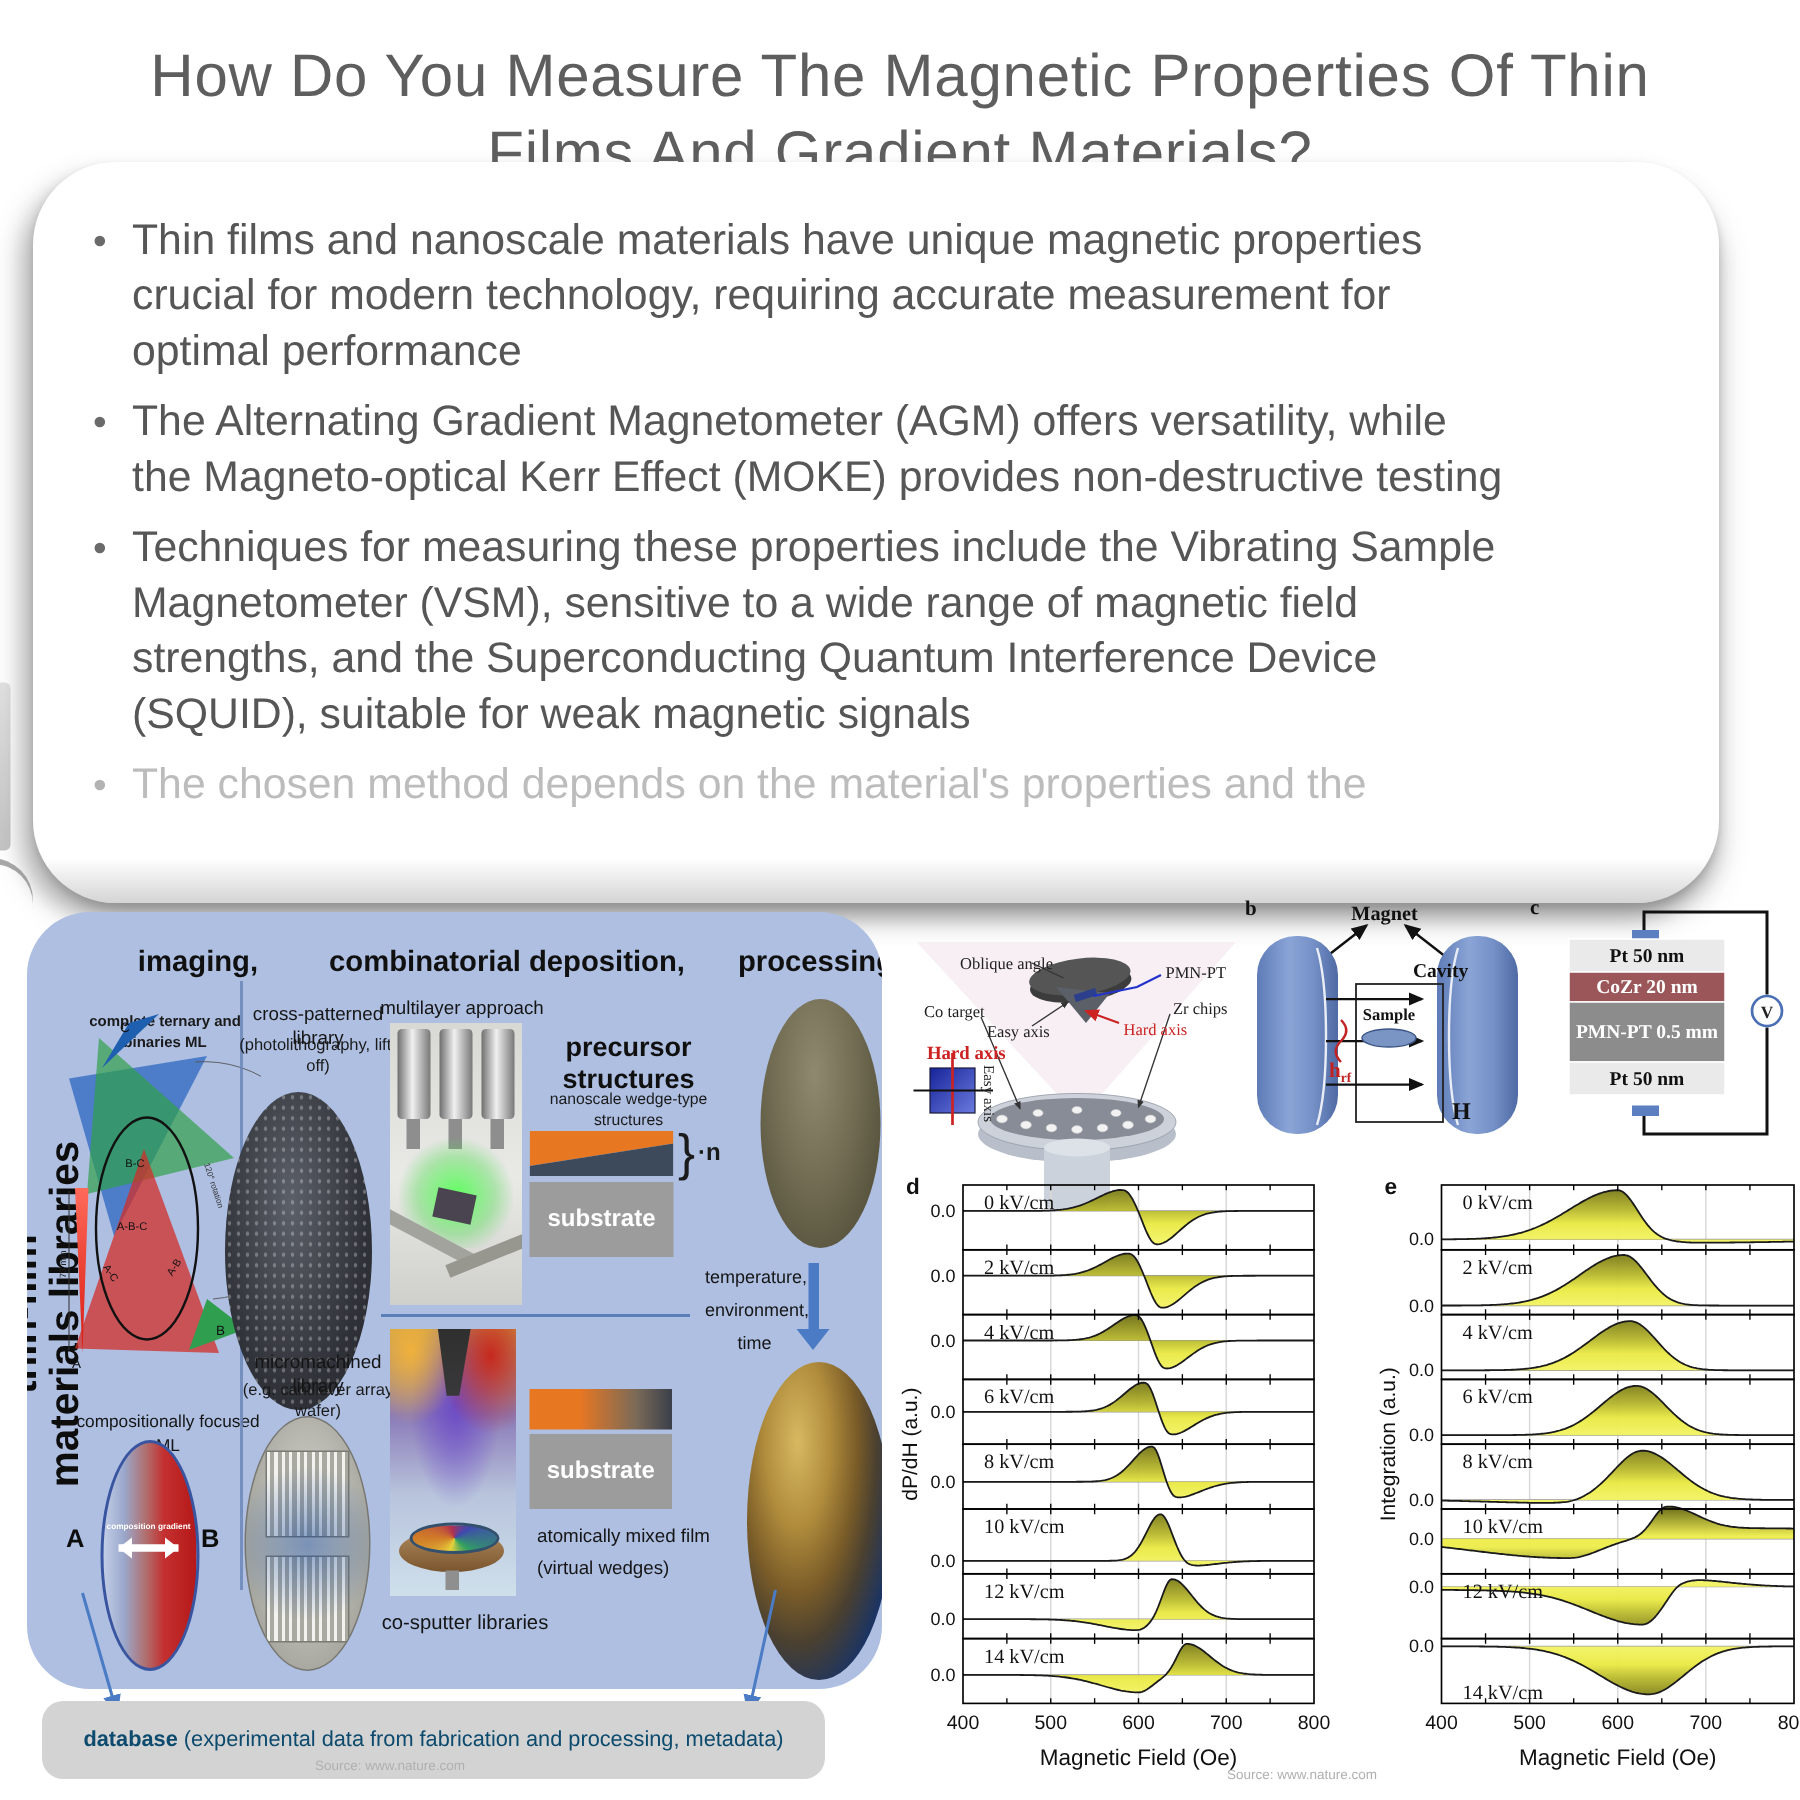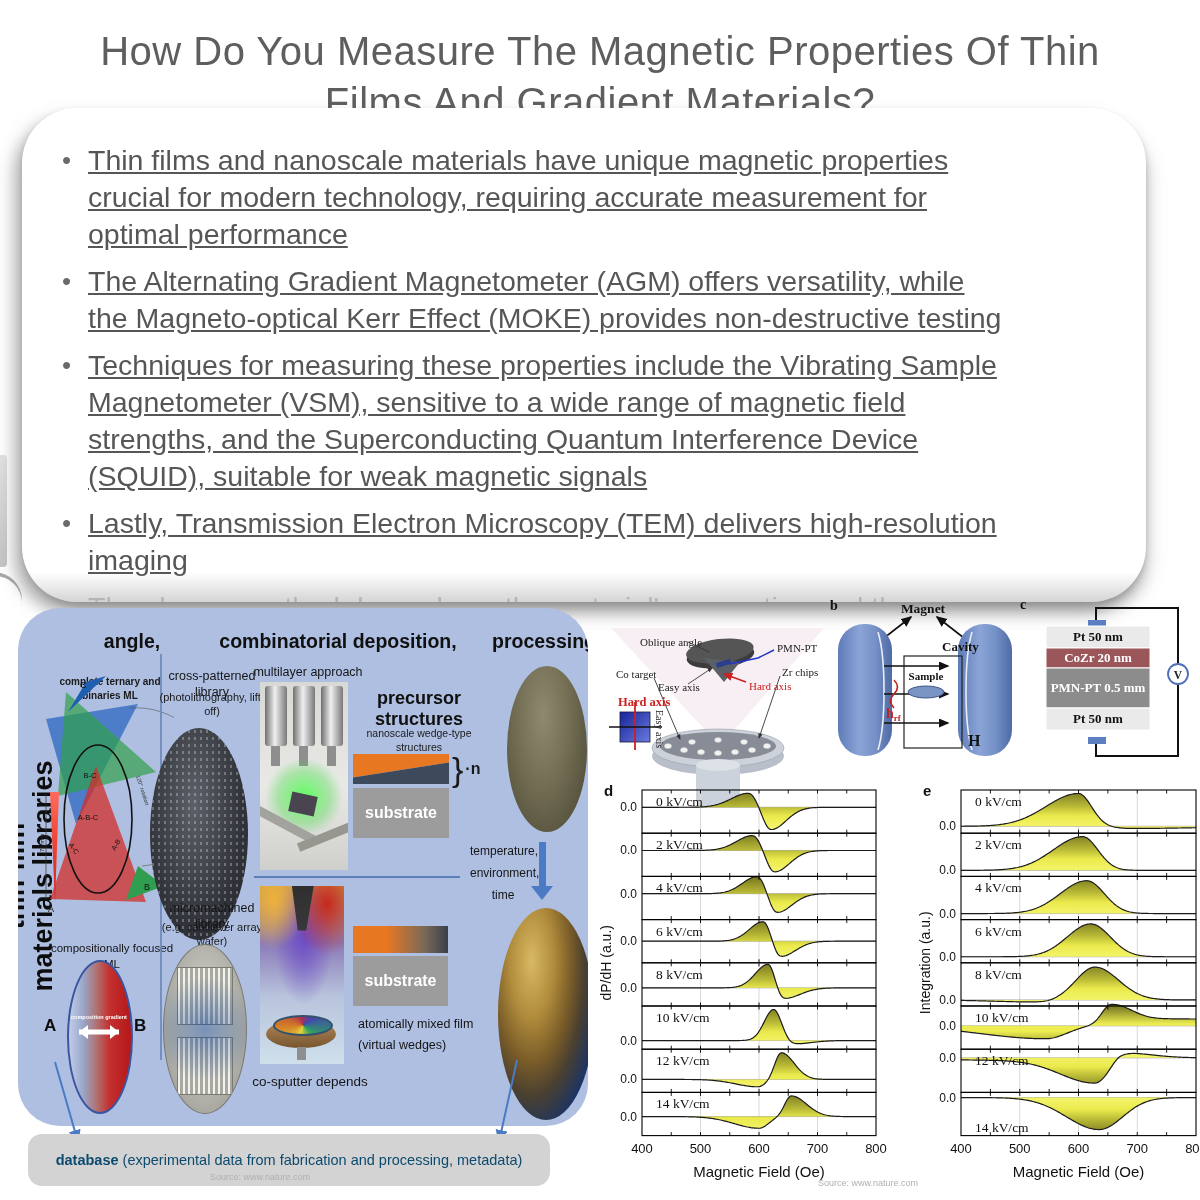--- a/index.html
+++ b/index.html
@@ -21,21 +21,21 @@
 
   
   .card{left:22px;top:108px;width:1124px;height:494px;background:#fff;border-radius:55px;
         box-shadow:-8px 10px 16px rgba(115,115,115,.55), 8px 14px 18px -8px rgba(125,125,125,.5),
                    0 3px 5px rgba(150,150,150,.35);
         overflow:hidden;box-sizing:border-box;padding:34px 50px 0 36px;}
   .card::after{content:"";position:absolute;left:0;right:0;bottom:0;height:30px;
         background:linear-gradient(rgba(255,255,255,0),rgba(170,170,170,.5));}
   .bullets{margin:0;padding:0;list-style:none;}
   .bullets li{position:relative;padding-left:30px;margin-bottom:10px;font-size:28.5px;
-        line-height:37px;color:#565656;white-space:pre-line;text-decoration:underline;}
+        line-height:37px;color:#565656;white-space:pre-line;}
   .bullets li::before{content:"•";position:absolute;left:4px;top:0;color:#6a6a6a;font-size:26px;}
   .bullets li.faded{opacity:.5;color:#7c7c7c;filter:blur(.4px);}
 
   
   .panel{left:18px;top:608px;width:570px;height:518px;background:#aebfe2;border-radius:42px;
          overflow:hidden;}
   .panel .hdr{font-weight:bold;font-size:19.5px;color:#101010;text-align:center;}
   .hdr-design{left:24px;top:22px;width:180px;}
   .hdr-dep{left:200px;top:22px;width:240px;}
   .hdr-proc{left:436px;top:22px;width:180px;}
@@ -158,28 +158,26 @@
     <ul class="bullets">
       <li>Thin films and nanoscale materials have unique magnetic properties
 crucial for modern technology, requiring accurate measurement for
 optimal performance</li>
       <li>The Alternating Gradient Magnetometer (AGM) offers versatility, while
 the Magneto-optical Kerr Effect (MOKE) provides non-destructive testing</li>
       <li>Techniques for measuring these properties include the Vibrating Sample
 Magnetometer (VSM), sensitive to a wide range of magnetic field
 strengths, and the Superconducting Quantum Interference Device
 (SQUID), suitable for weak magnetic signals</li>
-      <li>Lastly, Transmission Electron Microscopy (TEM) delivers high-resolution
-imaging</li>
       <li class="faded">The chosen method depends on the material's properties and the</li>
     </ul>
   </section>
 
   <section class="abs panel">
-    <div class="abs hdr hdr-design">angle,</div>
+    <div class="abs hdr hdr-design">imaging,</div>
     <div class="abs hdr hdr-dep">combinatorial deposition,</div>
     <div class="abs hdr hdr-proc">processing</div>
     <div class="abs side-label pre">thin-film
 materials libraries</div>
 
     <div class="abs tinycap ternary-caption">complete ternary and binaries ML</div>
 
     <svg class="abs" style="left:20px;top:66px;" width="136" height="270" viewBox="0 0 136 270">
       <defs>
         <linearGradient id="redg" x1="0" y1="0" x2="0" y2="1">
@@ -256,21 +254,21 @@
       <span class="ndot">·n</span>
     </div>
     <div class="substrate substrate1">substrate</div>
 
     <div class="photo-cosput">
       <div class="cone"></div>
       <div class="puck"></div>
       <div class="puck-top"></div>
       <div class="stem"></div>
     </div>
-    <div class="abs smallcap cosput-cap">co-sputter depends</div>
+    <div class="abs smallcap cosput-cap">co-sputter libraries</div>
     <div class="abs grad-bar"></div>
     <div class="substrate substrate2">substrate</div>
     <div class="abs smallcap mixed-cap pre">atomically mixed film
 (virtual wedges)</div>
 
     <div class="abs wafer-proc1"></div>
     <div class="abs smallcap env-text pre">temperature,
 environment,
 time</div>
     <div class="abs proc-arrow-bar"></div>

